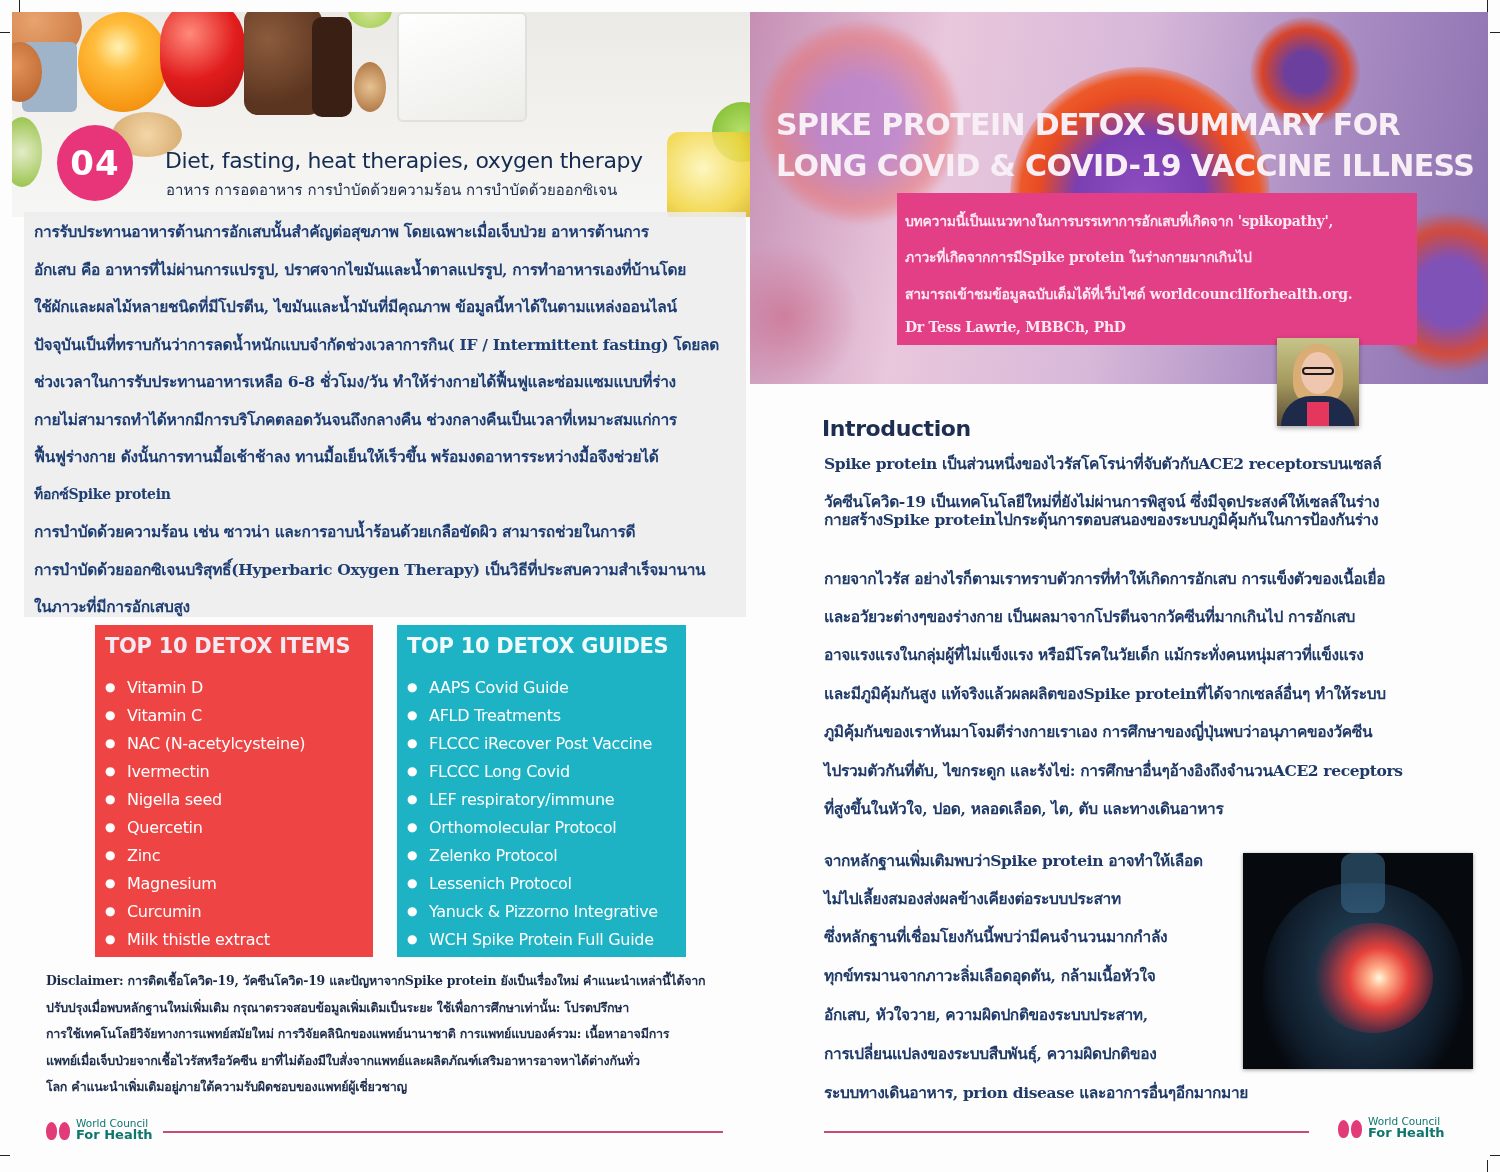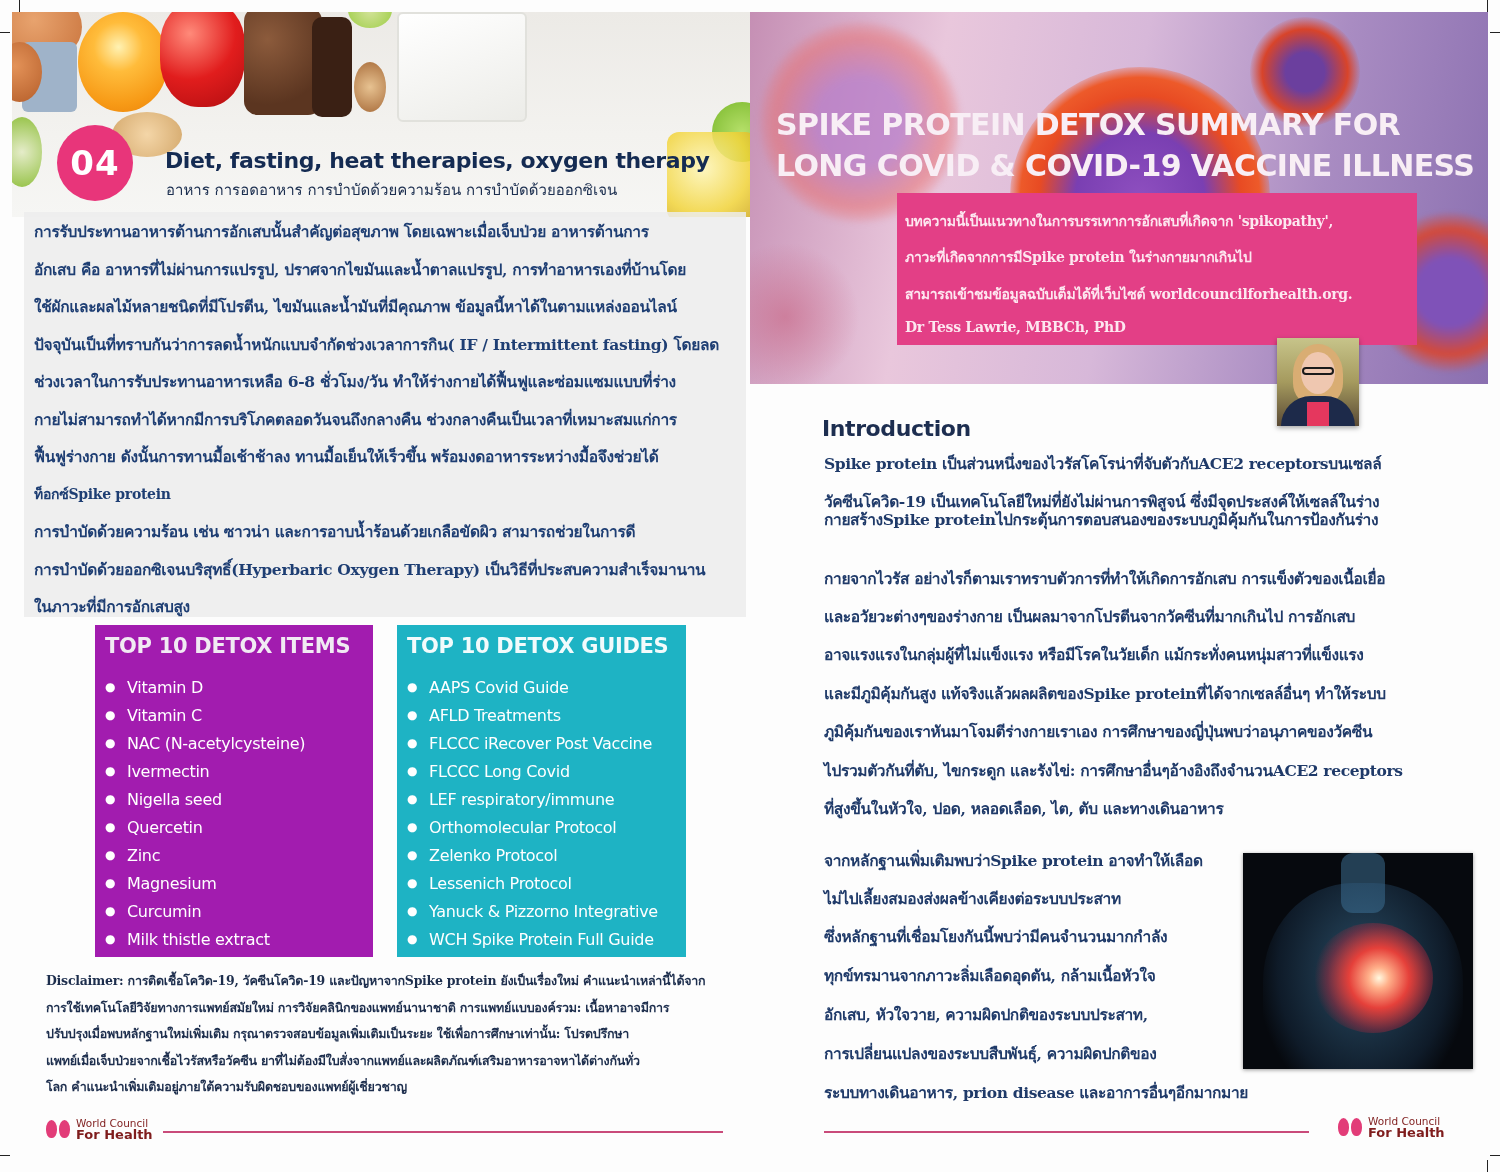--- a/index.html
+++ b/index.html
@@ -32,55 +32,55 @@
   .food.oil { left: 655px; top: 120px; width: 90px; height: 90px; border-radius: 12px; background: radial-gradient(circle at 40% 40%, #fff7b8, #f2d43a 60%, #c9a11a); opacity: .85; }
   .food.apple { left: 700px; top: 90px; width: 60px; height: 60px; background: radial-gradient(circle, #b6e06a, #7ab82c); }
 
   .badge-num {
     position: absolute; left: 57px; top: 125px; width: 76px; height: 76px; border-radius: 50%;
     background: #e8357a; color: #fff; font-family: "DejaVu Sans", sans-serif; font-weight: bold;
     font-size: 34px; display: flex; align-items: center; justify-content: center; letter-spacing: 1px;
   }
   .section-title {
     position: absolute; left: 165px; top: 148px; font-family: "DejaVu Sans", sans-serif;
-    font-weight: bold; font-size: 22px; color: #142b52; letter-spacing: -0.4px; white-space: nowrap;
+    font-weight: normal; font-size: 22px; color: #142b52; letter-spacing: -0.4px; white-space: nowrap;
   }
   .section-subtitle {
     position: absolute; left: 166px; top: 178px; font-family: "DejaVu Sans", sans-serif;
     font-size: 15px; color: #1b2e4f; white-space: nowrap;
   }
 
   .body-box {
     position: absolute; left: 24px; top: 212px; width: 722px; height: 405px;
     background: rgba(236,236,236,0.85);
   }
   .para {
     position: absolute; left: 34px; font-size: 15.5px; font-weight: bold; line-height: 37.5px;
     color: #1e3e73; letter-spacing: -0.3px; white-space: nowrap;
   }
 
   .detox-box {
     position: absolute; top: 625px; width: 278px; height: 332px; color: #fff;
     font-family: "DejaVu Sans", sans-serif;
   }
-  .detox-box.items { left: 95px; background: #a21caf; }
+  .detox-box.items { left: 95px; background: #ef4444; }
   .detox-box.guides { left: 397px; width: 289px; background: #1eb3c4; }
   .detox-title { position: absolute; left: 10px; top: 9px; font-size: 21px; font-weight: bold; color: #f1eaf3; letter-spacing: -0.3px; white-space: nowrap; }
   .detox-box.guides .detox-title { color: #f2fbfc; }
   .detox-list { position: absolute; left: 10px; top: 48px; list-style: none; }
   .detox-list li { height: 28px; font-size: 16px; display: flex; align-items: center; white-space: nowrap; letter-spacing: -0.3px; }
   .detox-list .bullet { width: 22px; font-size: 12px; padding-left: 0px; }
 
   .disclaimer {
     position: absolute; left: 46px; top: 968px; width: 720px; font-size: 12.5px; font-weight: bold;
     line-height: 26.5px; color: #1d2e4d; letter-spacing: -0.25px;
   }
   .disclaimer .line { white-space: nowrap; display: block; }
 
-  .wch-logo { position: absolute; display: flex; align-items: flex-start; font-family: "DejaVu Sans", sans-serif; color: #7f1d1d; }
+  .wch-logo { position: absolute; display: flex; align-items: flex-end; font-family: "DejaVu Sans", sans-serif; color: #0f766e; }
   .wch-logo .lungs { width: 24px; height: 22px; position: relative; margin-right: 6px; }
   .wch-logo .lungs::before, .wch-logo .lungs::after { content: ""; position: absolute; top: 3px; width: 11px; height: 18px; background: #e23c78; border-radius: 50% 50% 45% 45%; }
   .wch-logo .lungs::before { left: 0; }
   .wch-logo .lungs::after { right: 0; }
   .wch-logo .txt { display: flex; flex-direction: column; line-height: 12px; }
   .wch-logo .t1 { font-size: 10.5px; }
   .wch-logo .t2 { font-size: 13px; font-weight: bold; }
 
   .footer-rule { position: absolute; height: 2px; background: #c94b7a; }
 
@@ -274,22 +274,22 @@
         </li>
       <li>
           <span class="bullet">●</span>
           <span>WCH Spike Protein Full Guide</span>
         </li>
     </ul>
   </div>
 
   <div class="disclaimer">
     <span class="line">Disclaimer: การติดเชื้อโควิด-19, วัคซีนโควิด-19 และปัญหาจากSpike protein ยังเป็นเรื่องใหม่ คำแนะนำเหล่านี้ได้จาก</span>
+    <span class="line">ปรับปรุงเมื่อพบหลักฐานใหม่เพิ่มเติม กรุณาตรวจสอบข้อมูลเพิ่มเติมเป็นระยะ ใช้เพื่อการศึกษาเท่านั้น: โปรดปรึกษา</span>
     <span class="line">การใช้เทคโนโลยีวิจัยทางการแพทย์สมัยใหม่ การวิจัยคลินิกของแพทย์นานาชาติ การแพทย์แบบองค์รวม: เนื้อหาอาจมีการ</span>
-    <span class="line">ปรับปรุงเมื่อพบหลักฐานใหม่เพิ่มเติม กรุณาตรวจสอบข้อมูลเพิ่มเติมเป็นระยะ ใช้เพื่อการศึกษาเท่านั้น: โปรดปรึกษา</span>
     <span class="line">แพทย์เมื่อเจ็บป่วยจากเชื้อไวรัสหรือวัคซีน ยาที่ไม่ต้องมีใบสั่งจากแพทย์และผลิตภัณฑ์เสริมอาหารอาจหาได้ต่างกันทั่ว</span>
     <span class="line">โลก คำแนะนำเพิ่มเติมอยู่ภายใต้ความรับผิดชอบของแพทย์ผู้เชี่ยวชาญ</span>
   </div>
 
   <div class="wch-logo" style="left:46px;top:1117px;">
     <span class="lungs"></span>
     <span class="txt">
       <span class="t1">World Council</span>
       <span class="t2">For Health</span>
     </span>

